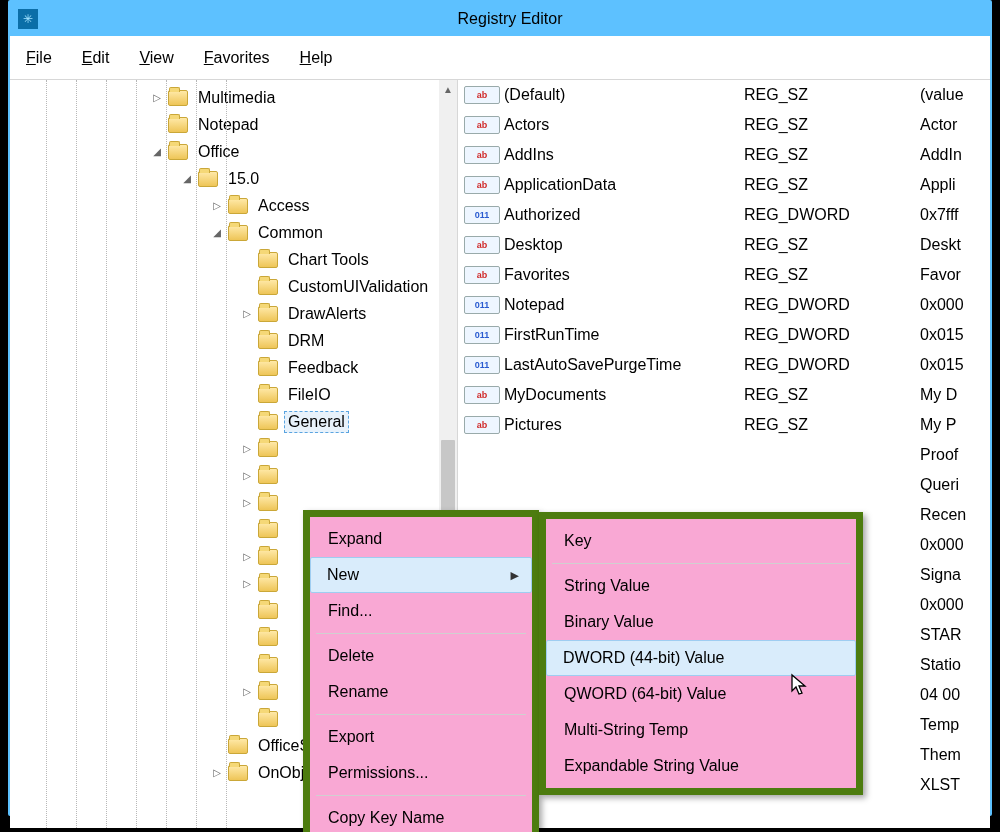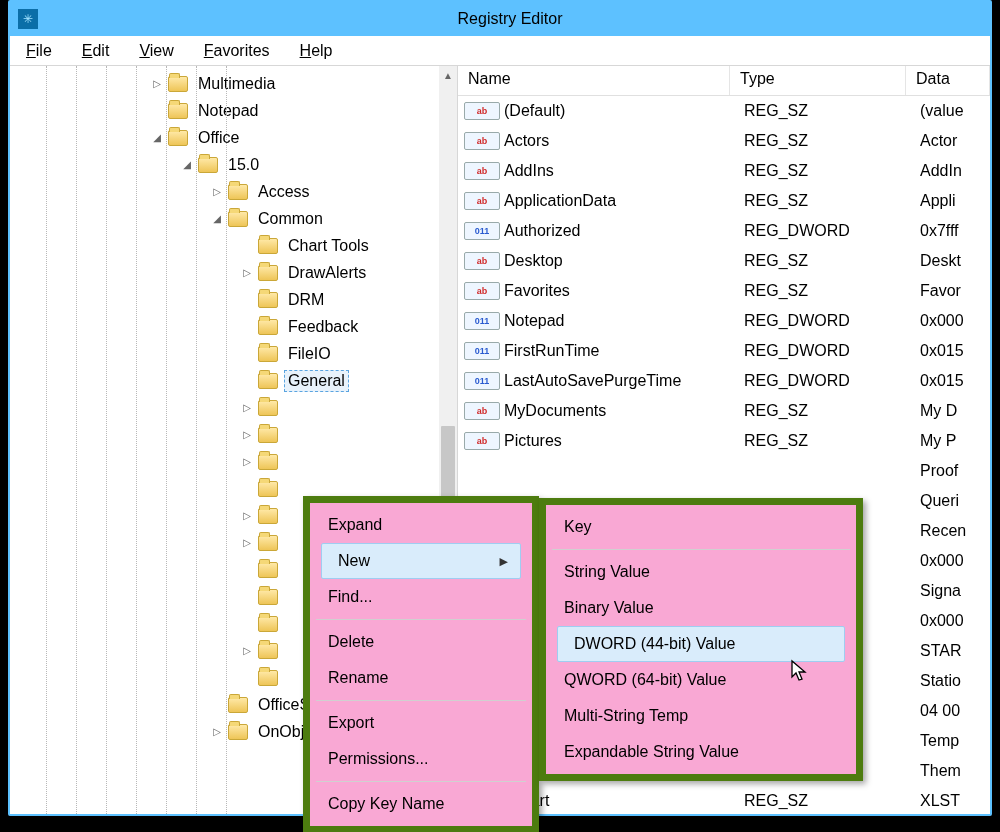--- a/index.html
+++ b/index.html
@@ -1,21 +1,21 @@
 <!DOCTYPE html>
 <html><head>
 <meta charset="utf-8">
 <style>
   *{box-sizing:border-box;font-family:"Segoe UI",Tahoma,sans-serif;font-size:16px}
   html,body{margin:0;padding:0;background:#000;width:1000px;height:832px;position:relative;overflow:hidden}
   .window{position:absolute;left:8px;top:0;width:984px;height:816px;background:#fff;border:2px solid #5dc1ff;border-radius:2px}
   .titlebar{height:34px;background:#5dc1ff;display:flex;align-items:center;padding:0 8px;color:#000}
   .titlebar .appicon{width:20px;height:20px;background:#0b6ea8;display:flex;align-items:center;justify-content:center;color:#9fe1ff;font-size:12px;border:1px solid #0b6ea8}
   .title{flex:1;text-align:center;font-weight:400}
-  .menubar{height:30px;border-bottom:1px solid #d7d7d7;display:flex;align-items:center;padding:0 10px;gap:18px;background:#fff}
+  .menubar{height:44px;border-bottom:1px solid #d7d7d7;display:flex;align-items:center;padding:0 10px;gap:18px;background:#fff}
   .menubar span{padding:2px 6px}
   .menubar span.k::first-letter{text-decoration:underline}
   .body{position:relative;height:748px;display:flex;background:#fff}
   .tree-pane{width:448px;border-right:1px solid #d7d7d7;overflow:hidden;position:relative}
   .scroll{position:absolute;right:0;top:0;width:18px;height:100%;background:#f0f0f0}
   .scroll .up,.scroll .dn{height:18px;display:flex;align-items:center;justify-content:center;color:#666;font-size:10px}
   .scroll .thumb{position:absolute;left:2px;right:2px;top:360px;height:144px;background:#c7c7c7;border-radius:1px}
   .tree{padding:4px 0 0 0}
   .row{height:27px;display:flex;align-items:center;white-space:nowrap}
   .indent{display:inline-block}
@@ -35,21 +35,21 @@
   .vic{width:36px;height:18px;margin-right:4px;border:1px solid #9aa;background:#eef6ff;display:inline-flex;align-items:center;justify-content:center;font-size:9px;font-weight:bold;border-radius:2px}
   .vic.sz{color:#d02a2a}
   .vic.dw{color:#2a5bd0}
   .lname{width:240px;overflow:hidden;text-overflow:clip}
   .ltype{width:176px}
   .ldata{flex:1;overflow:hidden}
   .ctx{position:absolute;background:#f9a8d4;border:7px solid #4d7c0f;box-shadow:3px 3px 6px rgba(0,0,0,.35);padding:4px 0}
   .ctx.main{left:293px;top:430px;width:236px}
   .ctx.sub{left:529px;top:432px;width:324px}
   .ci{height:36px;display:flex;align-items:center;padding:0 18px;position:relative}
-  .ci.hl{background:#d9ecfb;border:1px solid #9fcdf1;border-radius:2px;margin:0 11px;padding:0 16px}
+  .ci.hl{background:#d9ecfb;border:1px solid #9fcdf1;border-radius:2px;margin:0 0;padding:0 16px}
   .ci .arrow{position:absolute;right:12px;font-size:11px;color:#333}
   .sep{height:1px;background:#d0d0d0;margin:4px 6px}
   .cursor{position:absolute;left:780px;top:593px;font-size:20px;pointer-events:none}
 </style>
 </head>
 <body>
 
 <div class="window">
   <div class="titlebar">
     <div class="appicon">✳</div>
@@ -111,20 +111,26 @@
             <span class="lbl">Common</span>
           </div>
           <div class="row">
             <span class="indent" style="width: 230px;"></span>
             <span class="tw spacer">▷</span>
             <span class="folder"></span>
             <span class="lbl">Chart Tools</span>
           </div>
           <div class="row">
             <span class="indent" style="width: 230px;"></span>
+            <span class="tw spacer">▷</span>
+            <span class="folder"></span>
+            <span class="lbl">CustomUIValidation</span>
+          </div>
+          <div class="row">
+            <span class="indent" style="width: 230px;"></span>
             <span class="tw">▷</span>
             <span class="folder"></span>
             <span class="lbl">DrawAlerts</span>
           </div>
           <div class="row">
             <span class="indent" style="width: 230px;"></span>
             <span class="tw spacer">▷</span>
             <span class="folder"></span>
             <span class="lbl">DRM</span>
           </div>
@@ -225,25 +231,20 @@
             <span class="lbl">OnObjectControl</span>
           </div>
         </div>
       <div class="scroll">
         <div class="up">▲</div>
         <div class="thumb"></div>
         <div class="dn" style="position:absolute;bottom:0;left:0;right:0">▼</div>
       </div>
     </div>
     <div class="list-pane">
-      <div class="hdr">
-        <div class="hcol name">Name</div>
-        <div class="hcol type">Type</div>
-        <div class="hcol data">Data</div>
-      </div>
       <div id="list">
           <div class="lrow">
             <span class="vic sz" style="visibility: visible;">ab</span>
             <span class="lname">(Default)</span>
             <span class="ltype">REG_SZ</span>
             <span class="ldata">(value</span>
           </div>
           <div class="lrow">
             <span class="vic sz" style="visibility: visible;">ab</span>
             <span class="lname">Actors</span>

